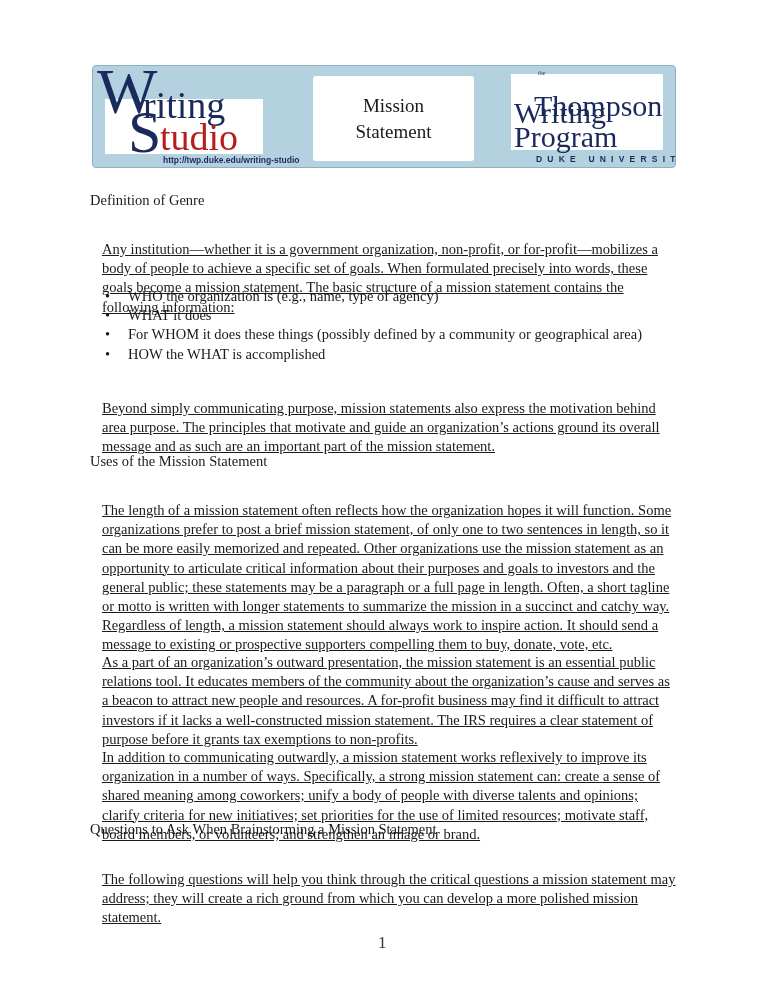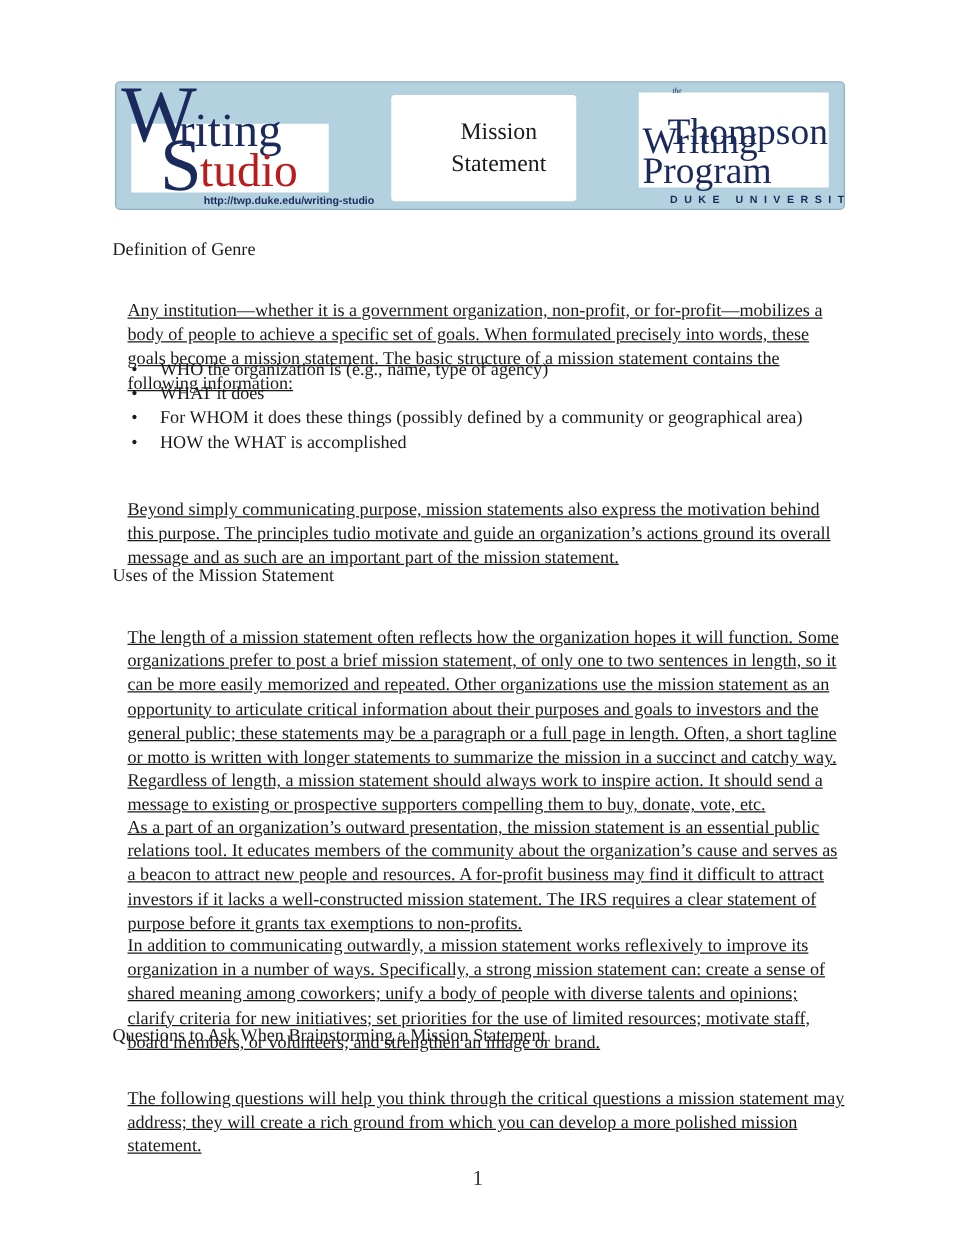--- a/index.html
+++ b/index.html
@@ -18,23 +18,23 @@
     .ws-riting { position: absolute; left: 50px; top: 20px; font-size: 38px; color: #1b2a5c; line-height: 1;
                  font-family: "Liberation Serif", serif; }
     .ws-S { position: absolute; left: 35px; top: 36px; font-size: 60px; color: #1b2a5c; line-height: 1;
             font-family: "Liberation Serif", serif; }
     .ws-tudio { position: absolute; left: 67px; top: 52px; font-size: 38px; color: #b91c1c; line-height: 1;
                 font-family: "Liberation Serif", serif; }
     .ws-url { position: absolute; left: 70px; top: 89px; font-size: 8.5px; color: #1b2a5c; font-weight: bold;
               font-family: "Liberation Sans", sans-serif; white-space: nowrap; }
 
     
-    .title-box { position: absolute; left: 220px; top: 10px; width: 124px; height: 85px;
+    .title-box { position: absolute; left: 220px; top: 10px; width: 161px; height: 85px;
                  background: #ffffff; border-radius: 3px; display: flex; flex-direction: column;
-                 align-items: center; justify-content: center; padding-left: 24px; }
+                 align-items: center; justify-content: center; }
     .title-box span { font-family: "Liberation Serif", serif; font-size: 19px; line-height: 26px; color: #1a1a1a; }
 
     
     .twp-logo { position: absolute; left: 405px; top: 0; width: 178px; height: 103px; }
     .twp-white { position: absolute; left: 13px; top: 8px; width: 152px; height: 76px; background: #ffffff; }
     .twp-the { position: absolute; left: 40px; top: 4px; font-size: 6px; font-style: italic; color: #1b2a5c;
                font-family: "Liberation Serif", serif; }
     .twp-line { position: absolute; left: 16px; font-family: "Liberation Serif", serif; font-size: 30px;
                 color: #1b2a5c; line-height: 1; white-space: nowrap; }
     .twp-l1 { top: 25px; margin-left: 20px; }
@@ -94,21 +94,21 @@
 
 <div class="content">
   <p class="heading h1">Definition of Genre</p>
   <p class="para p1">Any institution—whether it is a government organization, non-profit, or for-profit—mobilizes a body of people to achieve a specific set of goals. When formulated precisely into words, these goals become a mission statement. The basic structure of a mission statement contains the following information:</p>
   <ul class="bullets">
     <li>WHO the organization is (e.g., name, type of agency)</li>
     <li>WHAT it does</li>
     <li>For WHOM it does these things (possibly defined by a community or geographical area)</li>
     <li>HOW the WHAT is accomplished</li>
   </ul>
-  <p class="para p2">Beyond simply communicating purpose, mission statements also express the motivation behind this purpose. The principles tudio motivate and guide an organization’s actions ground its overall message and as such are an important part of the mission statement.</p>
+  <p class="para p2">Beyond simply communicating purpose, mission statements also express the motivation behind area purpose. The principles that motivate and guide an organization’s actions ground its overall message and as such are an important part of the mission statement.</p>
 
   <p class="heading h2">Uses of the Mission Statement</p>
   <p class="para p3">The length of a mission statement often reflects how the organization hopes it will function. Some organizations prefer to post a brief mission statement, of only one to two sentences in length, so it can be more easily memorized and repeated. Other organizations use the mission statement as an opportunity to articulate critical information about their purposes and goals to investors and the general public; these statements may be a paragraph or a full page in length. Often, a short tagline or motto is written with longer statements to summarize the mission in a succinct and catchy way. Regardless of length, a mission statement should always work to inspire action. It should send a message to existing or prospective supporters compelling them to buy, donate, vote, etc.</p>
   <p class="para p4">As a part of an organization’s outward presentation, the mission statement is an essential public relations tool. It educates members of the community about the organization’s cause and serves as a beacon to attract new people and resources. A for-profit business may find it difficult to attract investors if it lacks a well-constructed mission statement. The IRS requires a clear statement of purpose before it grants tax exemptions to non-profits.</p>
   <p class="para p5">In addition to communicating outwardly, a mission statement works reflexively to improve its organization in a number of ways. Specifically, a strong mission statement can: create a sense of shared meaning among coworkers; unify a body of people with diverse talents and opinions; clarify criteria for new initiatives; set priorities for the use of limited resources; motivate staff, board members, or volunteers; and strengthen an image or brand.</p>
 
   <p class="heading h3">Questions to Ask When Brainstorming a Mission Statement</p>
   <p class="para p6">The following questions will help you think through the critical questions a mission statement may address; they will create a rich ground from which you can develop a more polished mission statement.</p>
 </div>
 

